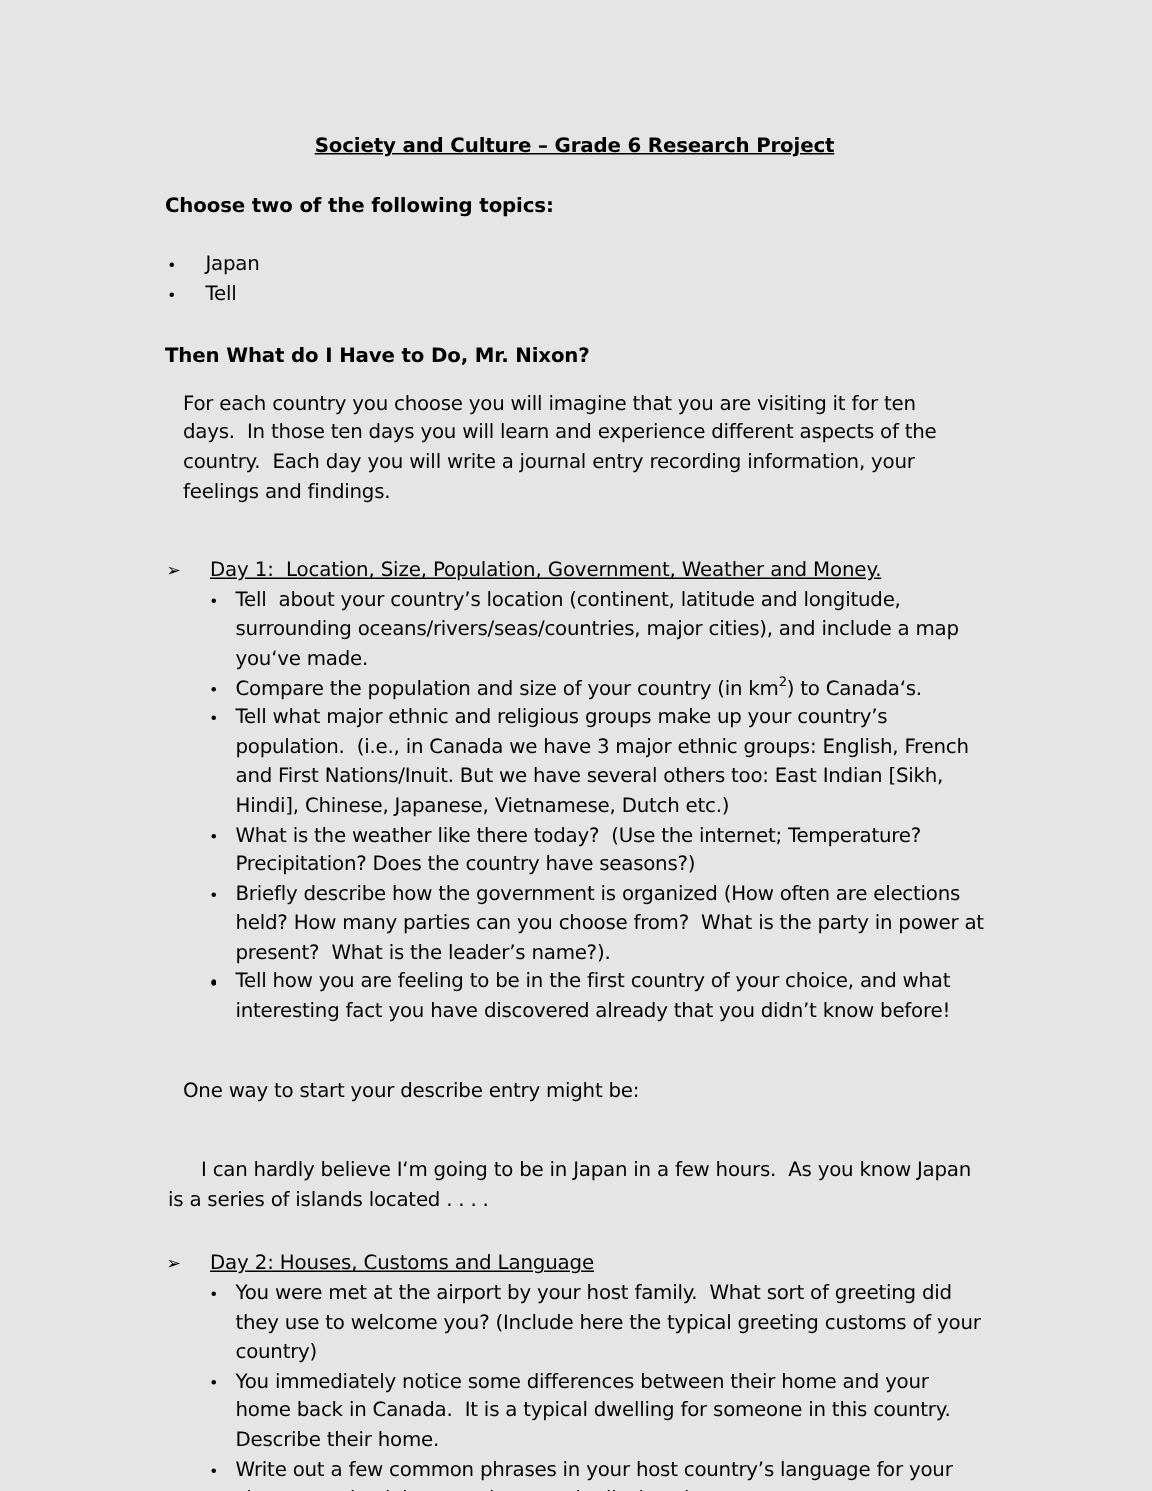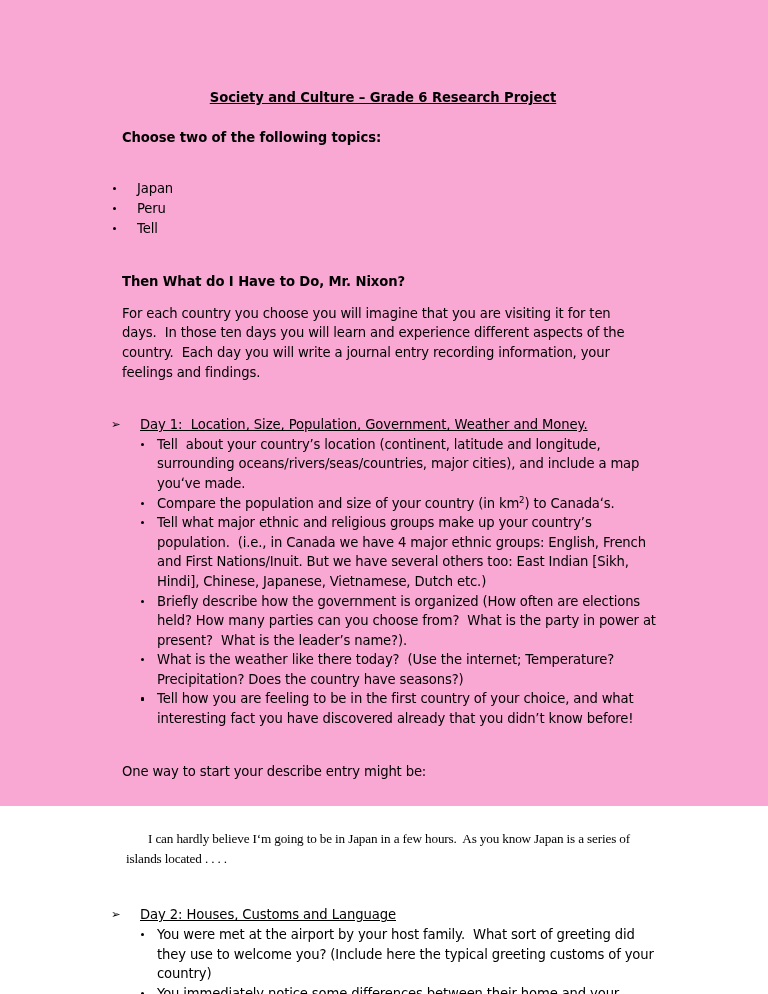--- a/index.html
+++ b/index.html
@@ -10,43 +10,43 @@
   body {
     width: 768px;
     height: 994px;
     font-family: "DejaVu Sans", sans-serif;
     color: #000000;
     -webkit-font-smoothing: antialiased;
   }
   .page {
     position: relative;
     width: 768px;
-    height: 806px;
-    background: #f9a8d4;
+    height: 994px;
+    background: #e5e5e5;
     box-sizing: border-box;
     padding: 88px 112px 0 110px;
   }
   .doc {
     font-size: 13.2px;
     line-height: 19.6px;
     letter-spacing: -0.15px;
     width: 546px;
   }
   .title {
     text-align: center;
     font-weight: bold;
     text-decoration: underline;
     font-size: 13.2px;
     line-height: 19.6px;
     margin: 0 0 20px 0;
     letter-spacing: -0.1px;
   }
   .heading {
     font-weight: bold;
-    margin: 12px;
+    margin: 0;
     letter-spacing: -0.1px;
   }
   .para {
     margin: 12px;
   }
   .spacer-md { height: 20px; }
   .spacer-lg { height: 21px; }
 
   
   ul.topics {
@@ -101,23 +101,22 @@
   ul.tasks > li .dot {
     position: absolute;
     left: 1px;
     top: 8px;
     width: 3.2px;
     height: 3.2px;
     border-radius: 50%;
     background: #000;
   }
   .example {
-    margin: 16px;
+    margin: 2px;
     text-indent: 22px;
-    font-family: Liberation Serif, serif;
   }
   sup {
     font-size: 0.66em;
     vertical-align: super;
     line-height: 0;
   }
   .nowrap-sp { white-space: pre-wrap; }
 </style>
 </head>
 <body>
@@ -131,24 +130,20 @@
 
     <div class="spacer-md"></div>
 
     <ul class="topics">
       <li>
         <span class="dot"></span>
         <span>Japan</span>
       </li>
       <li>
         <span class="dot"></span>
-        <span>Peru</span>
-      </li>
-      <li>
-        <span class="dot"></span>
         <span>Tell</span>
       </li>
     </ul>
 
     <div class="spacer-lg"></div>
 
     <div class="heading">Then What do I Have to Do, Mr. Nixon?</div>
     <div class="para nowrap-sp">For each country you choose you will imagine that you are visiting it for ten days.  In those ten days you will learn and experience different aspects of the country.  Each day you will write a journal entry recording information, your feelings and findings.</div>
 
     <div class="spacer-lg"></div>
@@ -162,29 +157,29 @@
       <li>
         <span class="dot"></span>
         <span class="nowrap-sp">Tell  about your country’s location (continent, latitude and longitude, surrounding oceans/rivers/seas/countries, major cities), and include a map youʻve made.</span>
       </li>
       <li>
         <span class="dot"></span>
         <span class="nowrap-sp">Compare the population and size of your country (in km</span><sup>2</sup><span class="nowrap-sp">) to Canadaʻs.</span>
       </li>
       <li>
         <span class="dot"></span>
-        <span class="nowrap-sp">Tell what major ethnic and religious groups make up your country’s population.  (i.e., in Canada we have 4 major ethnic groups: English, French and First Nations/Inuit. But we have several others too: East Indian [Sikh, Hindi], Chinese, Japanese, Vietnamese, Dutch etc.)</span>
+        <span class="nowrap-sp">Tell what major ethnic and religious groups make up your country’s population.  (i.e., in Canada we have 3 major ethnic groups: English, French and First Nations/Inuit. But we have several others too: East Indian [Sikh, Hindi], Chinese, Japanese, Vietnamese, Dutch etc.)</span>
+      </li>
+      <li>
+        <span class="dot"></span>
+        <span class="nowrap-sp">What is the weather like there today?  (Use the internet; Temperature? Precipitation? Does the country have seasons?)</span>
       </li>
       <li>
         <span class="dot"></span>
         <span class="nowrap-sp">Briefly describe how the government is organized (How often are elections held? How many parties can you choose from?  What is the party in power at present?  What is the leader’s name?).</span>
-      </li>
-      <li>
-        <span class="dot"></span>
-        <span class="nowrap-sp">What is the weather like there today?  (Use the internet; Temperature? Precipitation? Does the country have seasons?)</span>
       </li>
       <li>
         <span class="dot"></span>
       </li>
       <li>
         <span class="dot"></span>
         <span class="nowrap-sp">Tell how you are feeling to be in the first country of your choice, and what interesting fact you have discovered already that you didn’t know before!</span>
       </li>
     </ul>
 

